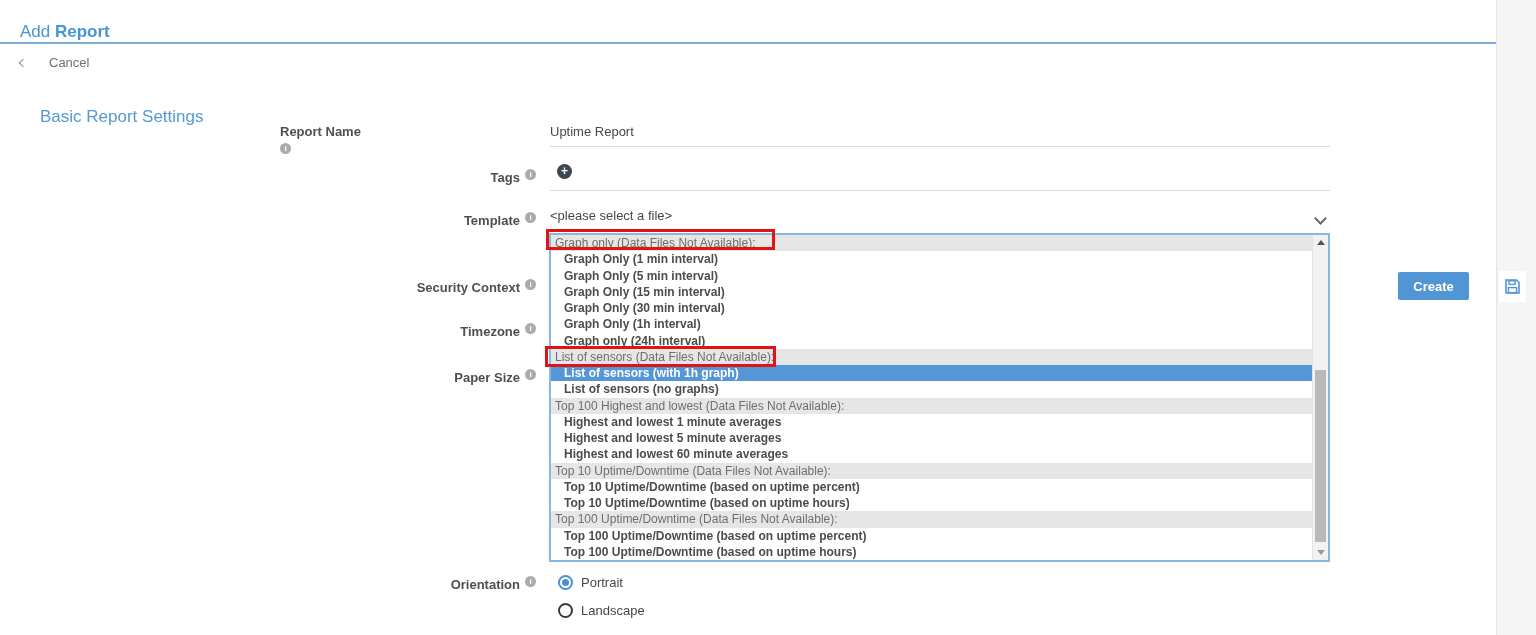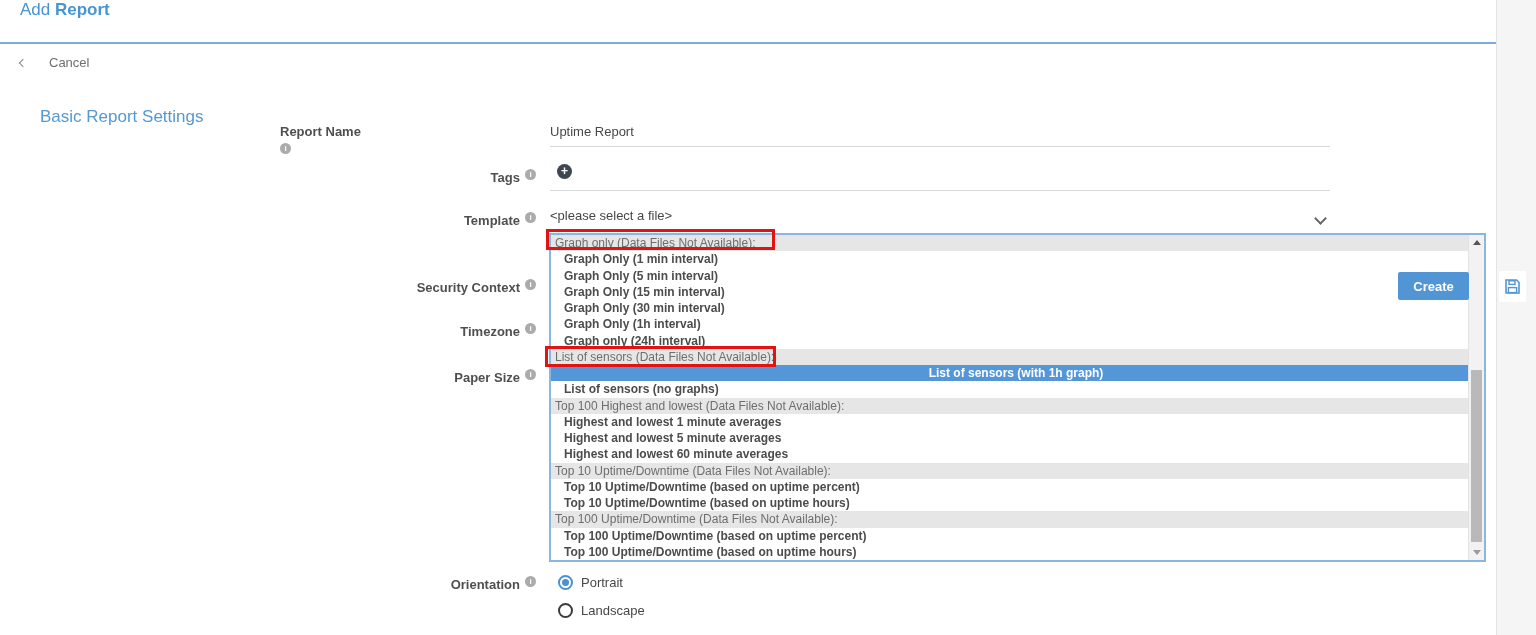--- a/index.html
+++ b/index.html
@@ -16,21 +16,21 @@
     --strip:#f5f5f5;
   }
   *{margin:0;padding:0;box-sizing:border-box;}
   body{
     width:1536px;height:635px;position:relative;background:#fff;
     font-family:"Liberation Sans", sans-serif;overflow:hidden;
   }
   .abs{position:absolute;}
 
   
-  .header-bar{left:0;top:0;width:1496px;height:44px;background:#fff;border-bottom:2px solid #7aaedd;display:flex;align-items:flex-start;}
+  .header-bar{left:0;top:0;width:1496px;height:44px;background:#fff;border-bottom:2px solid #7aaedd;display:flex;align-items:flex-end;}
   .page-title{margin-left:20px;font-size:17px;color:var(--accent);}
   .page-title .bold{font-weight:bold;}
 
   
   .right-strip{left:1496px;top:0;width:40px;height:635px;background:var(--strip);border-left:1px solid #e4e4e4;}
 
   
   .cancel-link{left:20px;top:55px;font-size:13px;color:#6e6e6e;cursor:pointer;display:flex;align-items:center;gap:23px;}
   .chev-left{width:6px;height:6px;border-left:1.5px solid #8a8a8a;border-bottom:1.5px solid #8a8a8a;transform:rotate(45deg);display:inline-block;}
 
@@ -41,26 +41,26 @@
   .info-icon{width:11px;height:11px;border-radius:50%;background:#ababab;color:#fff;font-size:8px;line-height:11px;text-align:center;font-weight:bold;flex:0 0 auto;margin-top:-1px;font-style:normal;}
 
   .field-value{left:550px;font-size:13px;color:var(--text-dark);}
   .u-line{height:1px;background:var(--line);width:780px;left:550px;}
 
   .plus-icon{left:557px;top:164px;width:15px;height:15px;border-radius:50%;background:#3d4752;color:#fff;font-size:12px;line-height:14px;text-align:center;font-weight:bold;cursor:pointer;}
 
   .chev-down{left:1316px;top:214px;width:9px;height:9px;border-right:2px solid #666;border-bottom:2px solid #666;transform:rotate(45deg);cursor:pointer;}
 
   
-  .tpl-panel{left:549px;top:233px;width:937px;height:329px;border:2px solid var(--panel-border);background:#fff;}
+  .tpl-panel{left:549px;top:233px;width:781px;height:329px;border:2px solid var(--panel-border);background:#fff;}
   .tpl-list{position:absolute;left:0;top:0;right:16px;bottom:0;overflow:hidden;}
   .tl-row{height:16.25px;line-height:16.25px;font-size:12px;white-space:nowrap;overflow:hidden;}
   .tl-row.group{background:var(--group-bg);color:#6e6e6e;padding-left:4px;font-weight:normal;}
   .tl-row.item{color:#4c4c4c;font-weight:bold;padding-left:13px;cursor:pointer;}
-  .tl-row.item.selected{background:var(--selection);color:#fff;text-align:center;}
+  .tl-row.item.selected{background:var(--selection);color:#fff;}
 
   
   .tpl-scroll{position:absolute;top:0;right:0;bottom:0;width:16px;background:#f2f2f2;border-left:1px solid #e3e3e3;}
   .sb-up{position:absolute;top:5px;left:4px;width:0;height:0;border-left:4px solid transparent;border-right:4px solid transparent;border-bottom:5px solid #555;}
   .sb-down{position:absolute;bottom:5px;left:4px;width:0;height:0;border-left:4px solid transparent;border-right:4px solid transparent;border-top:5px solid #9a9a9a;}
   .sb-thumb{position:absolute;left:2px;width:11px;top:135px;height:172px;background:#b9b9b9;cursor:pointer;}
 
   
   .red-box{border:3px solid var(--red);background:transparent;z-index:5;pointer-events:none;}
   .red-box.b1{left:546px;top:229px;width:229px;height:21px;}

